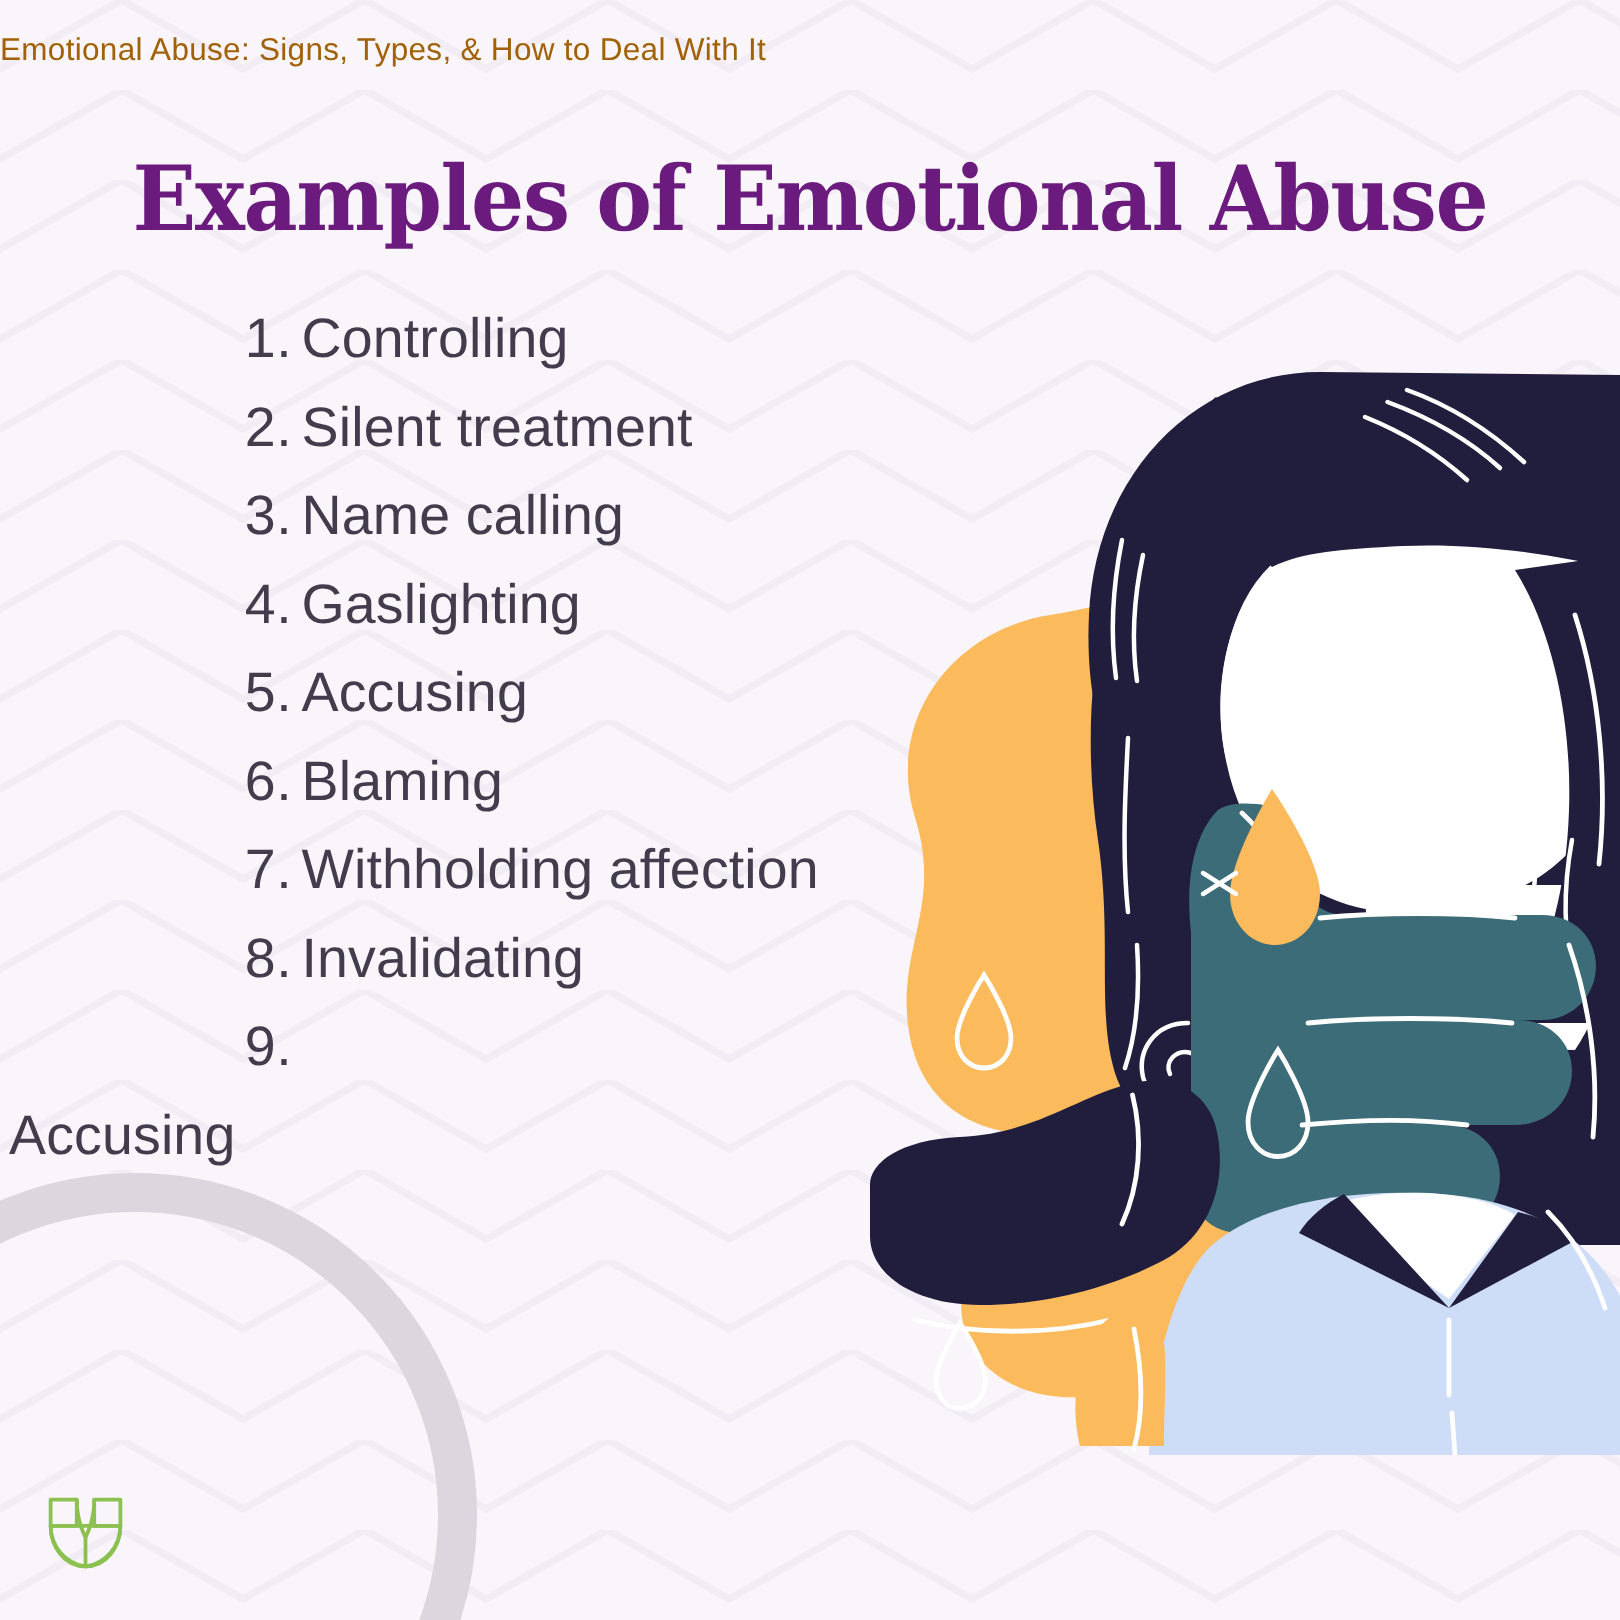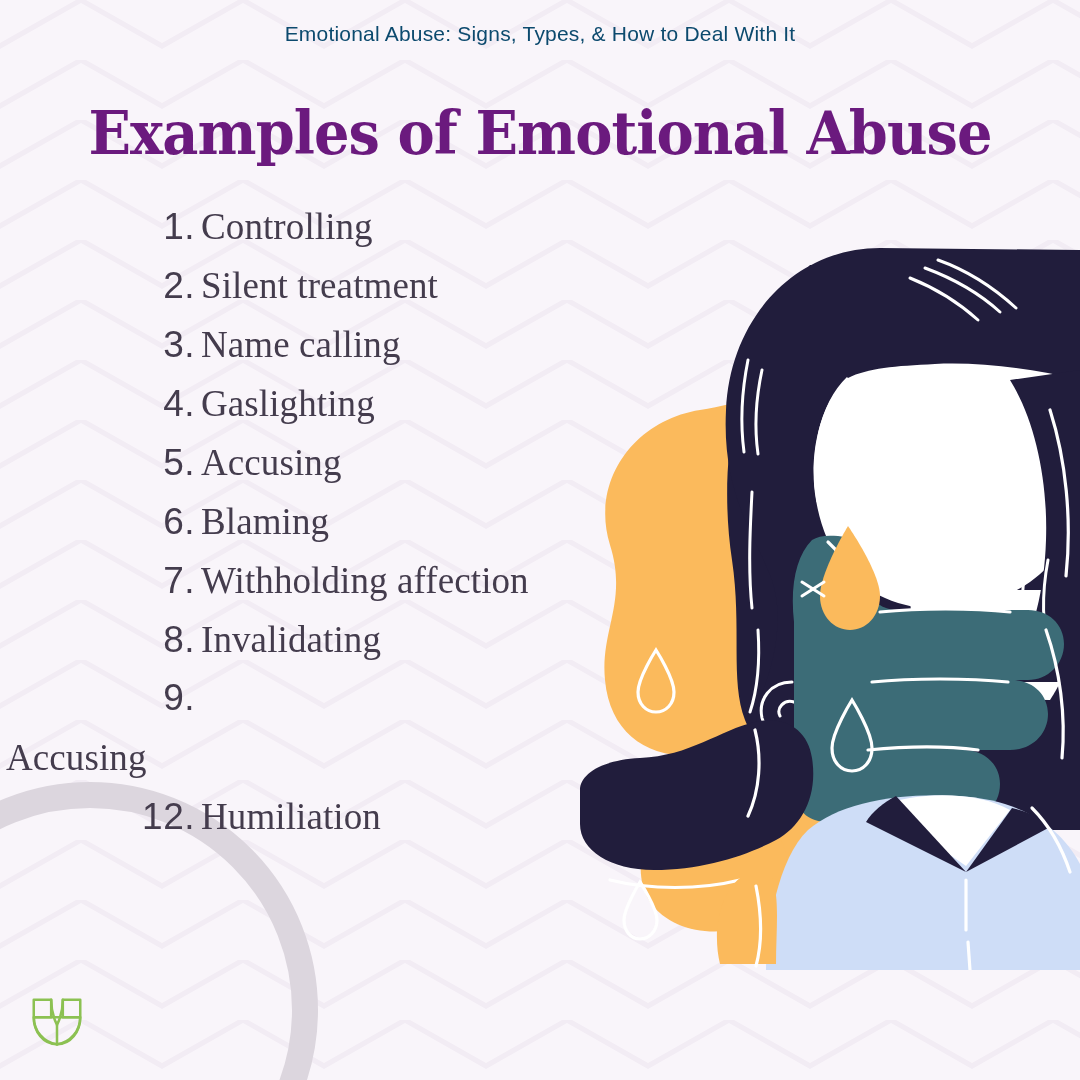--- a/index.html
+++ b/index.html
@@ -31,25 +31,24 @@
     left:-150px; bottom:-170px;
     width:480px; height:480px;
     z-index:1;
     pointer-events:none;
   }
 
   
   .header-caption {
     position:absolute;
     top:22px; left:0; right:0;
-    text-align:center;
     z-index:4;
     font-size:21px;
     letter-spacing:0.2px;
-    color:#0c4a6e;
+    color:#a16207;
     font-family:"Liberation Sans", sans-serif;
     font-weight:400;
   }
 
   
   .page-title {
     position:absolute;
     top:98px; left:0; right:0;
     text-align:center;
     z-index:4;
@@ -84,21 +83,21 @@
     font-weight:400;
     color:#443c4d;
     font-family:"Liberation Sans", sans-serif;
     letter-spacing:0.5px;
   }
   .item-label {
     margin-left:6px;
     font-size:37px;
     font-weight:400;
     color:#443c4d;
-    font-family:Liberation Serif, serif;
+    font-family:Liberation Sans, sans-serif;
     letter-spacing:0.1px;
     white-space:nowrap;
   }
 
   
   .illustration {
     position:absolute;
     right:0; top:230px;
     width:500px; height:740px;
     z-index:3;
@@ -289,24 +288,20 @@
     <li>
       <span class="item-number">8.</span>
       <span class="item-label">Invalidating</span>
     </li>
     <li>
       <span class="item-number">9.</span>
     </li>
     <li>
       <span class="item-label">Accusing</span>
     </li>
-    <li>
-      <span class="item-number">12.</span>
-      <span class="item-label">Humiliation</span>
-    </li>
   </ul>
 
   <svg class="brand-logo" viewBox="0 0 64 64">
     <g fill="none" stroke="#8cc152" stroke-width="2.6" stroke-linejoin="round" stroke-linecap="round">
       <path d="M 8 26 L 26 26 L 26 8 L 8 8 Z M 8 26 C 8 40 18 52 32 54"></path>
       <path d="M 56 26 L 38 26 L 38 8 L 56 8 Z M 56 26 C 56 40 46 52 32 54"></path>
       <path d="M 8 26 L 56 26 C 56 41 46 54 32 54 C 18 54 8 41 8 26 Z"></path>
       <path d="M 26 8 C 26 18 29 28 32 34 C 35 28 38 18 38 8"></path>
       <path d="M 32 34 L 32 54"></path>
     </g>

